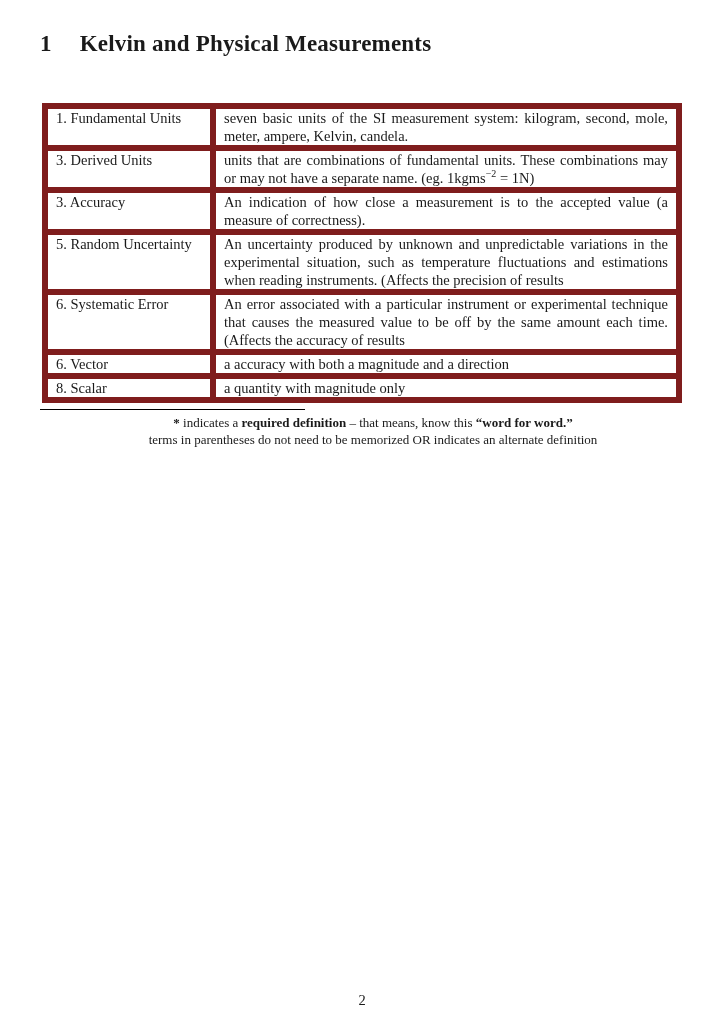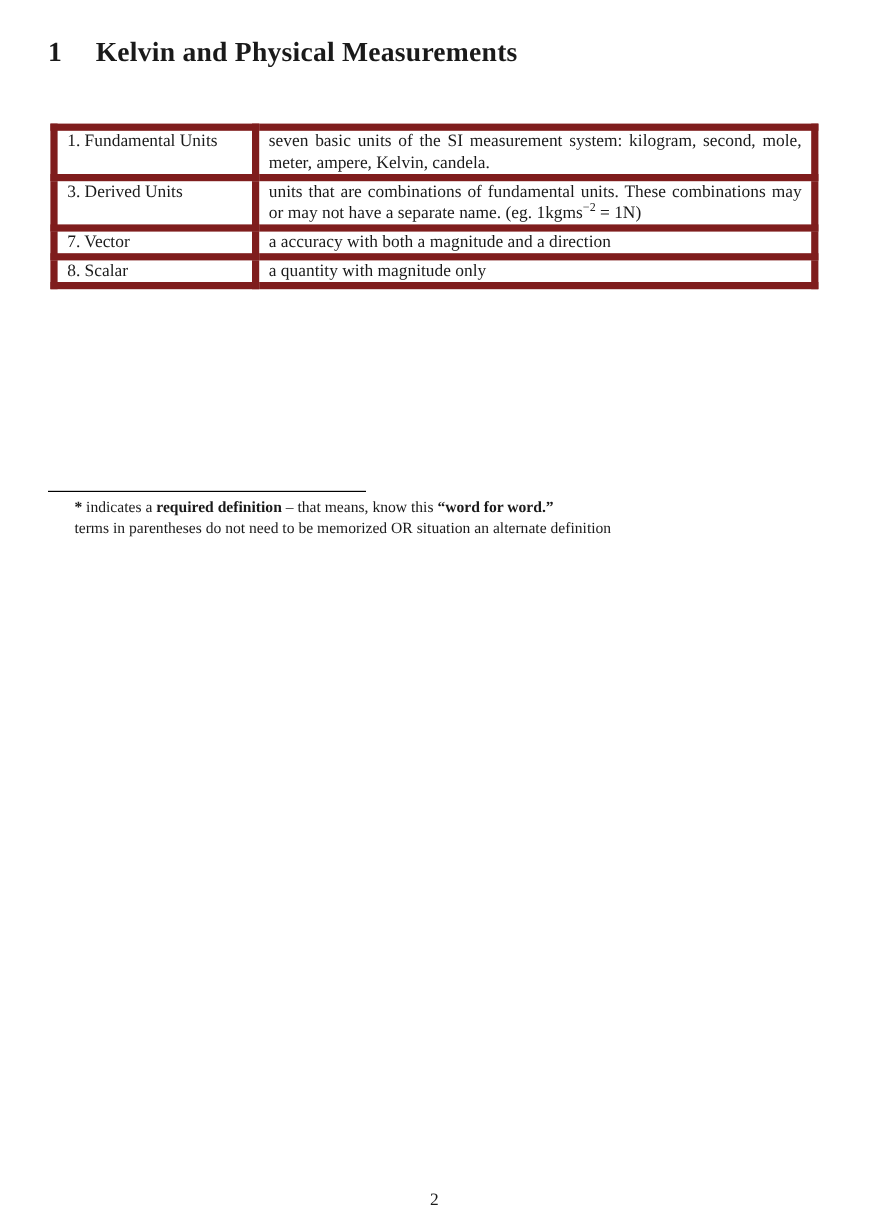--- a/index.html
+++ b/index.html
@@ -56,20 +56,21 @@
     font-size: 10px;
     line-height: 0;
   }
   .footnote {
     position: absolute;
     left: 40px;
     top: 409px;
     width: 644px;
     font-size: 13px;
     line-height: 16.5px;
+    text-align: center;
   }
   .footnote-rule {
     width: 265px;
     height: 0;
     border-top: 1px solid #000000;
     margin-bottom: 5px;
   }
   .fn-line {
     margin: 0;
     padding-left: 22px;
@@ -100,31 +101,43 @@
     <tbody>
       <tr>
         <td class="term-cell">1. Fundamental Units</td>
         <td class="def-cell">seven basic units of the SI measurement system: kilogram, second, mole, meter, ampere, Kelvin, candela.</td>
       </tr>
       <tr>
         <td class="term-cell">3. Derived Units</td>
         <td class="def-cell"><span>units that are combinations of fundamental units. These combinations may or may not have a separate name. (eg. 1kgms</span><sup>−2</sup><span> = 1N)</span></td>
       </tr>
       <tr>
-        <td class="term-cell">7. Vector</td>
+        <td class="term-cell">3. Accuracy</td>
+        <td class="def-cell">An indication of how close a measurement is to the accepted value (a measure of correctness).</td>
+      </tr>
+      <tr>
+        <td class="term-cell">5. Random Uncertainty</td>
+        <td class="def-cell">An uncertainty produced by unknown and unpredictable variations in the experimental situation, such as temperature fluctuations and estimations when reading instruments. (Affects the precision of results</td>
+      </tr>
+      <tr>
+        <td class="term-cell">6. Systematic Error</td>
+        <td class="def-cell">An error associated with a particular instrument or experimental technique that causes the measured value to be off by the same amount each time. (Affects the accuracy of results</td>
+      </tr>
+      <tr>
+        <td class="term-cell">6. Vector</td>
         <td class="def-cell">a accuracy with both a magnitude and a direction</td>
       </tr>
       <tr>
         <td class="term-cell">8. Scalar</td>
         <td class="def-cell">a quantity with magnitude only</td>
       </tr>
     </tbody>
   </table>
 
   <div class="footnote">
     <div class="footnote-rule"></div>
     <p class="fn-line"><span class="fn-bold">* </span><span>indicates a </span><span class="fn-bold">required definition</span><span> – that means, know this </span><span class="fn-bold">“word for word.”</span></p>
-    <p class="fn-line">terms in parentheses do not need to be memorized OR situation an alternate definition</p>
+    <p class="fn-line">terms in parentheses do not need to be memorized OR indicates an alternate definition</p>
   </div>
 
   <div class="page-number">2</div>
 
 </div>
 
 </body></html>

